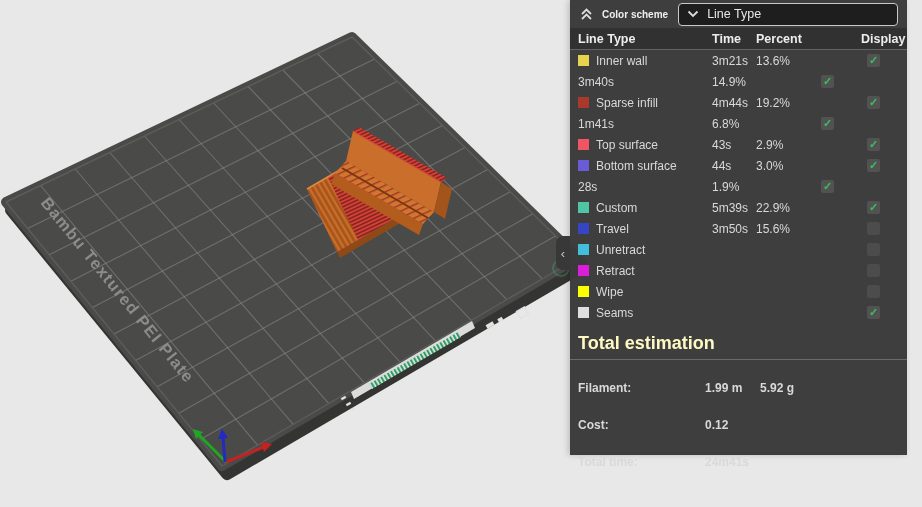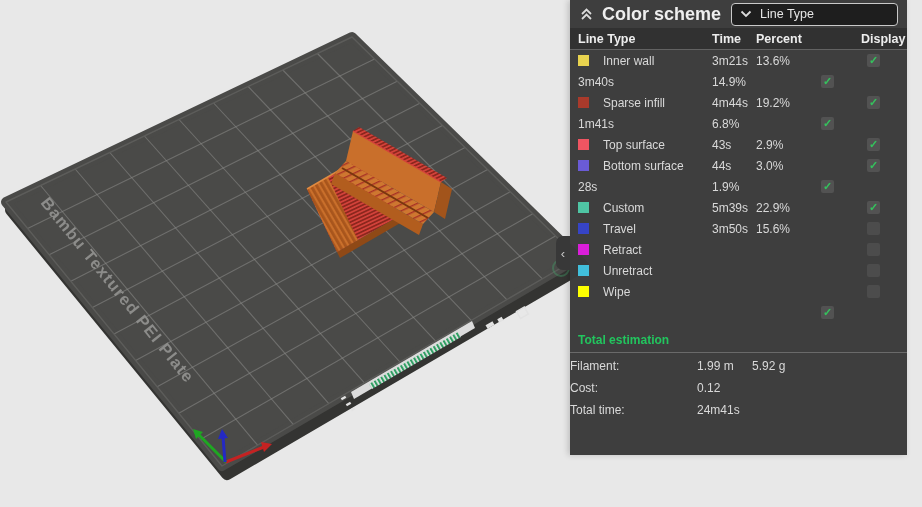--- a/index.html
+++ b/index.html
@@ -6,36 +6,36 @@
   .stage{position:relative;width:922px;height:507px;background:#e8e8e8;overflow:hidden;
          font-family:"Liberation Sans",sans-serif;}
   .stage svg.scene{position:absolute;left:0;top:0;}
 
   
   .panel{position:absolute;left:570px;top:0;width:337px;height:455px;
          background:rgba(58,58,58,.98);color:#d9d9d9;font-size:12px;
          box-shadow:-2px 0 6px rgba(0,0,0,.18);}
   .panel-header{display:flex;align-items:center;height:28px;padding:0 9px 0 8px;}
   .collapse-icon{width:16px;height:16px;display:flex;align-items:center;justify-content:center;cursor:pointer;}
-  .panel-title{font-weight:bold;font-size:18px;color:#efefef;margin:0 10px 0 8px;white-space:nowrap;}
+  .panel-title{font-weight:bold;font-size:10px;color:#efefef;margin:0 10px 0 8px;white-space:nowrap;}
   .dropdown{flex:1;height:21px;background:#1e1e1e;border:1px solid #c9c9c9;border-radius:4px;
             display:flex;align-items:center;padding:0 8px;gap:8px;color:#e6e6e6;font-size:12.5px;cursor:pointer;}
   .table-head,.lt-row{display:grid;grid-template-columns:134px 44px 105px 1fr;align-items:center;padding-left:8px;}
   .table-head{height:21px;background:#313131;border-bottom:1px solid #626262;font-weight:bold;color:#ededed;font-size:12.5px;}
   .table-head .disp{ text-align:right;padding-right:14px;}
   .lt-row{height:21px;}
-  .lt-label{display:flex;align-items:center;gap:14px;}
+  .lt-label{display:flex;align-items:center;gap:7px;}
   .swatch{width:11px;height:11px;display:inline-block;flex:0 0 11px;}
   .disp-cell{display:flex;justify-content:flex-end;padding-right:27px;}
   .checkbox{width:13px;height:13px;border-radius:2px;background:#4c4c4c;display:flex;
             align-items:center;justify-content:center;font-size:11px;font-weight:bold;color:#35c15d;cursor:pointer;}
   .checkbox.checked{background:#525252;}
-  .total-title{font-weight:bold;font-size:12px;color:#22c55e;padding:10px 8px 5px 8px;}
+  .total-title{font-weight:bold;font-size:18px;color:#fef9c3;padding:10px 8px 5px 8px;}
   .divider{border-top:1px solid #6a6a6a;margin:0;}
-  .tot-row{display:grid;grid-template-columns:127px 55px 1fr;align-items:center;height:19px;padding:0 0 0 0;margin-top:3px;}
+  .tot-row{display:grid;grid-template-columns:127px 55px 1fr;align-items:center;height:19px;padding:0 0 0 8px;margin-top:18px;font-weight:bold;}
   .collapse-tab{position:absolute;left:556px;top:236px;width:14px;height:34px;background:#383838;
                 border-radius:7px 0 0 7px;color:#c8c8c8;display:flex;align-items:center;justify-content:center;
                 font-size:13px;cursor:pointer;}
   .gridline{stroke:#8d8d8b;stroke-width:1.1;opacity:.55;}
 </style>
 </head>
 <body>
 
 <div class="stage">
 
@@ -237,52 +237,56 @@
             <span>Travel</span>
           </span>
           <span>3m50s</span>
           <span>15.6%</span>
           <span class="disp-cell">
             <span class="checkbox"></span>
           </span>
         </div>
         <div class="lt-row">
           <span class="lt-label">
+            <span class="swatch" style="background: rgb(65, 191, 219);"></span>
+            <span>Unretract</span>
+          </span>
+          <span></span>
+          <span></span>
+          <span class="disp-cell">
+            <span class="checkbox"></span>
+          </span>
+        </div>
+        <div class="lt-row">
+          <span class="lt-label">
             <span class="swatch" style="background: rgb(218, 30, 217);"></span>
             <span>Retract</span>
           </span>
           <span></span>
           <span></span>
           <span class="disp-cell">
             <span class="checkbox"></span>
           </span>
         </div>
         <div class="lt-row">
           <span class="lt-label">
-            <span class="swatch" style="background: rgb(65, 191, 219);"></span>
-            <span>Unretract</span>
-          </span>
-          <span></span>
-          <span></span>
-          <span class="disp-cell">
-            <span class="checkbox"></span>
-          </span>
-        </div>
-        <div class="lt-row">
-          <span class="lt-label">
             <span class="swatch" style="background: rgb(253, 255, 0);"></span>
             <span>Wipe</span>
           </span>
           <span></span>
           <span></span>
           <span class="disp-cell">
             <span class="checkbox"></span>
           </span>
         </div>
         <div class="lt-row">
+          <span class="lt-label">
+            <span class="swatch" style="background: rgb(223, 223, 223);"></span>
+            <span>Seams</span>
+          </span>
           <span></span>
           <span></span>
           <span class="disp-cell">
             <span class="checkbox checked">✓</span>
           </span>
         </div>
       </div>
 
     <div class="total-title">Total estimation</div>
     <div class="divider"></div>

